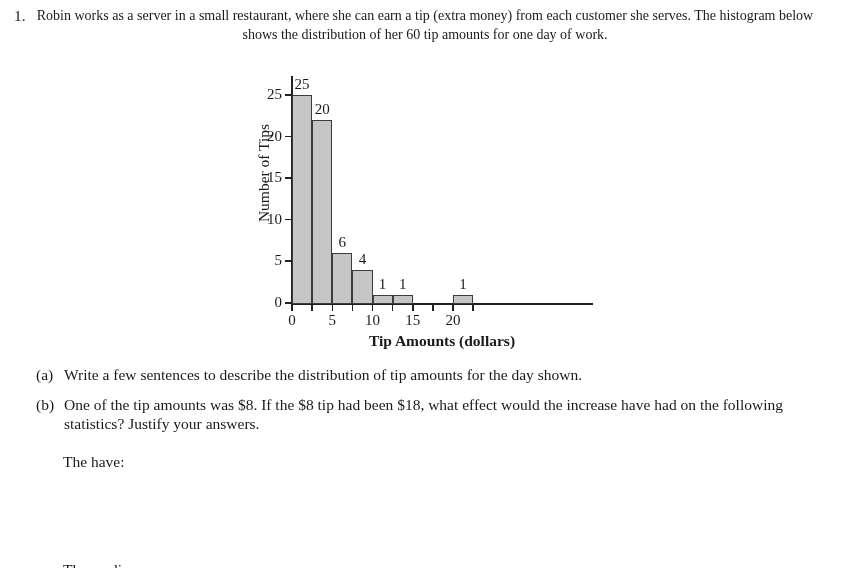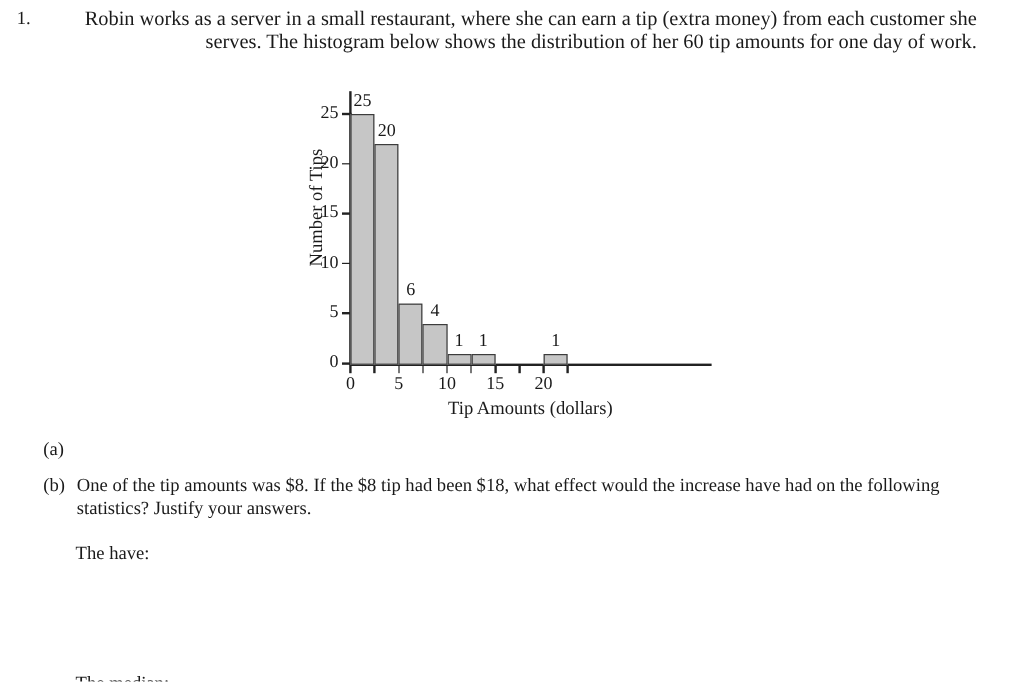--- a/index.html
+++ b/index.html
@@ -26,23 +26,23 @@
     align-items: flex-start;
   }
   .q-number {
     width: 22px;
     flex: 0 0 22px;
     font-size: 15.5px;
     line-height: 19px;
   }
   .q-text {
     flex: 1 1 auto;
-    font-size: 17px;
-    line-height: 19px;
-    text-align: right;
+    font-size: 14px;
+    line-height: 19px;
+    text-align: center;
   }
 
   
   .chart-wrap {
     position: absolute;
     left: 0;
     top: 60px;
     width: 849px;
     height: 300px;
   }
@@ -129,20 +129,21 @@
     text-align: center;
     font-size: 15px;
   }
   .x-axis-title {
     position: absolute;
     left: 71px;
     top: 272px;
     width: 302px;
     text-align: center;
     font-size: 15.5px;
+    font-weight: bold;
   }
 
   
   .parts {
     position: absolute;
     left: 0;
     top: 365px;
     width: 849px;
   }
   .part {
@@ -244,20 +245,21 @@
         <div class="bar" style="left: 233px; width: 20.125px; top: 234.68px; height: 9.32px; background: rgb(198, 198, 198); border-color: rgb(60, 60, 60);"></div>
         <div class="bar-label" style="left: 243.062px; top: 215.68px;">1</div>
       </div>
     <div class="x-axis-title">Tip Amounts (dollars)</div>
   </div>
 </div>
 
 <div class="parts" id="parts">
     <div class="part">
       <div class="part-label">(a)</div>
+      <div class="part-body">Write a few sentences to describe the distribution of tip amounts for the day shown.</div>
     </div>
     <div class="part">
       <div class="part-label">(b)</div>
       <div class="part-body">One of the tip amounts was $8. If the $8 tip had been $18, what effect would the increase have had on the following statistics? Justify your answers.</div>
     </div>
   </div>
 
 <div class="sub-prompt prompt-mean">The have:</div>
 <div class="sub-prompt prompt-median">The median:</div>
 

